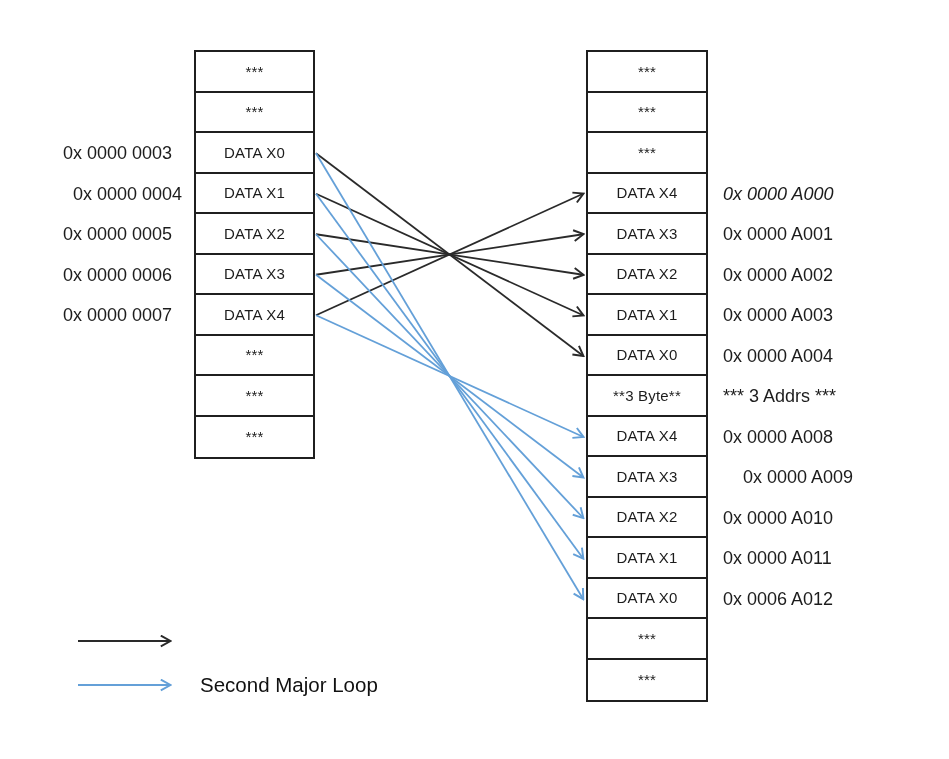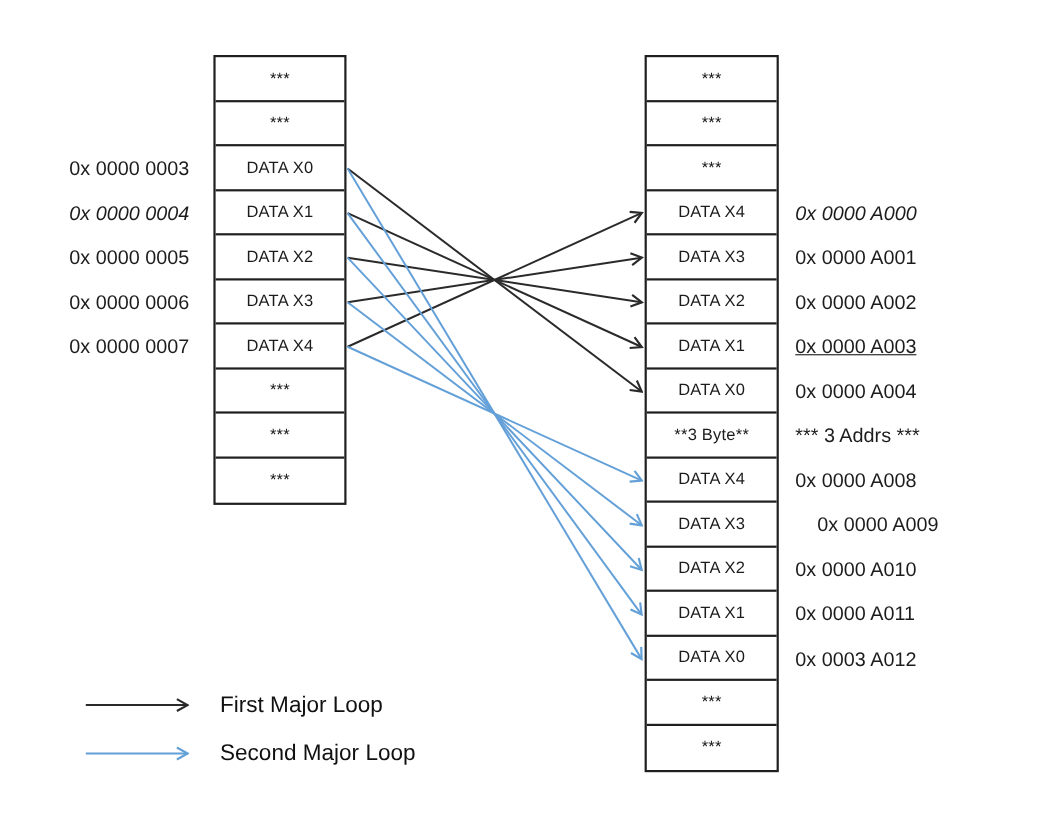--- a/index.html
+++ b/index.html
@@ -90,21 +90,21 @@
       <line x1="316" y1="315.25" x2="583" y2="193.75" stroke="#2a2a2a" stroke-width="1.8" marker-end="url(#head-0)"></line>
       <line x1="316" y1="153.25" x2="583" y2="598.75" stroke="#64a0d8" stroke-width="1.8" marker-end="url(#head-1)"></line>
       <line x1="316" y1="193.75" x2="583" y2="558.25" stroke="#64a0d8" stroke-width="1.8" marker-end="url(#head-1)"></line>
       <line x1="316" y1="234.25" x2="583" y2="517.75" stroke="#64a0d8" stroke-width="1.8" marker-end="url(#head-1)"></line>
       <line x1="316" y1="274.75" x2="583" y2="477.25" stroke="#64a0d8" stroke-width="1.8" marker-end="url(#head-1)"></line>
       <line x1="316" y1="315.25" x2="583" y2="436.75" stroke="#64a0d8" stroke-width="1.8" marker-end="url(#head-1)"></line>
     </svg>
 
   <div id="left-addresses">
       <div class="addr-label" style="left: 63px; top: 143.25px;">0x 0000 0003</div>
-      <div class="addr-label" style="left: 63px; top: 183.75px; font-style: italic;">0x 0000 0004</div>
+      <div class="addr-label" style="left: 73px; top: 183.75px;">0x 0000 0004</div>
       <div class="addr-label" style="left: 63px; top: 224.25px;">0x 0000 0005</div>
       <div class="addr-label" style="left: 63px; top: 264.75px;">0x 0000 0006</div>
       <div class="addr-label" style="left: 63px; top: 305.25px;">0x 0000 0007</div>
     </div>
 
   <div id="left-table" class="mem-table">
       <div class="mem-cell">***</div>
       <div class="mem-cell">***</div>
       <div class="mem-cell">DATA X0</div>
       <div class="mem-cell">DATA X1</div>
@@ -132,36 +132,35 @@
       <div class="mem-cell">DATA X1</div>
       <div class="mem-cell">DATA X0</div>
       <div class="mem-cell">***</div>
       <div class="mem-cell">***</div>
     </div>
 
   <div id="right-addresses">
       <div class="addr-label" style="left: 723px; top: 183.75px; font-style: italic;">0x 0000 A000</div>
       <div class="addr-label" style="left: 723px; top: 224.25px;">0x 0000 A001</div>
       <div class="addr-label" style="left: 723px; top: 264.75px;">0x 0000 A002</div>
-      <div class="addr-label" style="left: 723px; top: 305.25px; text-decoration: underline;">0x 0000 A003</div>
+      <div class="addr-label" style="left: 723px; top: 305.25px;">0x 0000 A003</div>
       <div class="addr-label" style="left: 723px; top: 345.75px;">0x 0000 A004</div>
       <div class="addr-label" style="left: 723px; top: 386.25px;">*** 3 Addrs ***</div>
       <div class="addr-label" style="left: 723px; top: 426.75px;">0x 0000 A008</div>
       <div class="addr-label" style="left: 723px; top: 467.25px; margin-left: 20px;">0x 0000 A009</div>
       <div class="addr-label" style="left: 723px; top: 507.75px;">0x 0000 A010</div>
       <div class="addr-label" style="left: 723px; top: 548.25px;">0x 0000 A011</div>
-      <div class="addr-label" style="left: 723px; top: 588.75px;">0x 0003 A012</div>
+      <div class="addr-label" style="left: 723px; top: 588.75px;">0x 0006 A012</div>
     </div>
 
   <div id="legend">
       <div class="legend-item" id="legend-item-0">
         <svg width="100" height="16" viewBox="0 0 100 16">
           <line x1="2" y1="8" x2="94" y2="8" stroke="#2a2a2a" stroke-width="1.8" marker-end="url(#legend-head-0)"></line>
         </svg>
-        <span class="legend-label">First Major Loop</span>
       </div>
       <div class="legend-item" id="legend-item-1">
         <svg width="100" height="16" viewBox="0 0 100 16">
           <line x1="2" y1="8" x2="94" y2="8" stroke="#64a0d8" stroke-width="1.8" marker-end="url(#legend-head-1)"></line>
         </svg>
         <span class="legend-label">Second Major Loop</span>
       </div>
     </div>
 
 </div>

